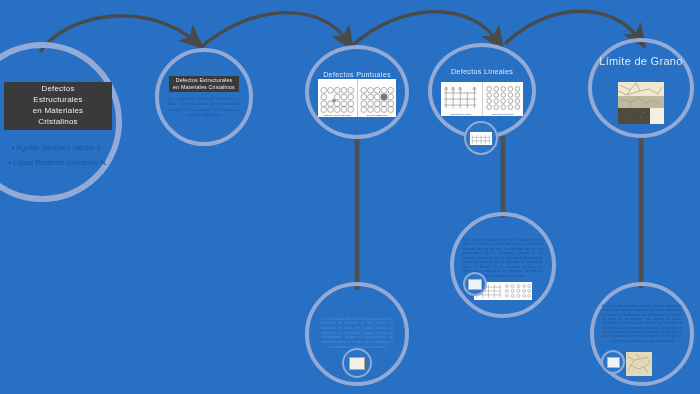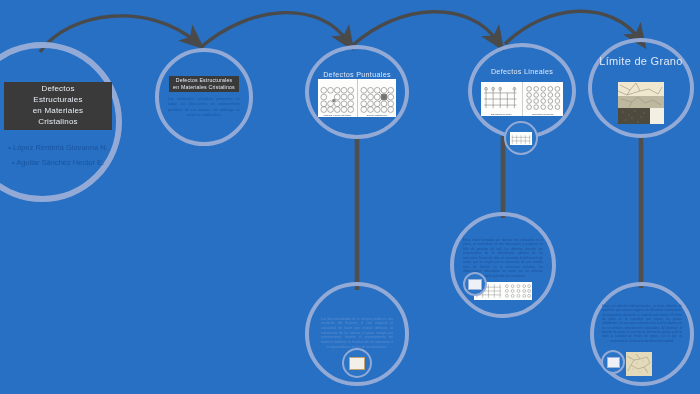--- a/index.html
+++ b/index.html
@@ -98,22 +98,22 @@
       <line x1="641" y1="134" x2="641" y2="288" stroke="#4f4f4f" stroke-width="4.6"></line>
     </g>
   </svg>
 
   <div class="node" style="left:-38px;top:42px;width:160px;height:160px;">
     <div class="ring thick"></div>
     <div class="content" style="padding:18px 10px 10px 42px;">
       <div class="title-chip" style="font-size:8px;margin-bottom:10px;">Defectos   Estructurales
 en Materiales Cristalinos</div>
       <div style="color:#1a54a0;font-size:7.5px;line-height:2.0;text-align:center;">
+        <div>• Aguilar Sánchez Hector E.</div>
         <div>• López Renteria Giovanna N.</div>
-        <div>• Aguilar Sánchez Hector E.</div>
       </div>
     </div>
   </div>
 
   <div class="node" style="left:155px;top:48px;width:98px;height:98px;">
     <div class="ring thin"></div>
     <div class="content" style="padding:16px 13px;">
       <div class="title-chip" style="font-size:5.2px;padding:1px 4px;margin-bottom:5px;">Defectos Estructurales
 en Materiales Cristalinos</div>
       <div class="para" style="font-size:3.6px;">Los materiales cristalinos presentan en todas sus direcciones un ordenamiento periódico de sus átomos, sin embargo no existe un sólido ideal.</div>
@@ -183,21 +183,21 @@
               <line x1="22" y1="11" x2="32" y2="21"></line>
                 <line x1="32" y1="11" x2="22" y2="21"></line>
             </g>
           </svg>
           <div class="cap">Defecto sustitucional</div>
         </div>
       </div>
     </div>
   </div>
 
-  <div class="node" style="left:468px;top:43px;width:108px;height:96px;">
+  <div class="node" style="left:428px;top:43px;width:108px;height:96px;">
     <div class="ring thin"></div>
     <div class="content" style="padding:12px 8px 12px;">
       <div class="title-plain" style="font-size:7.2px;margin-bottom:6px;">Defectos Lineales</div>
 
       <div class="pic" style="width:82px;height:34px;display:flex;">
         <div style="flex:1;position:relative;border-right:.5px solid #cfcfcf;">
           <svg viewBox="0 0 40 30" style="width:100%;height:100%;">
             <g stroke="#6d6d6d" stroke-width=".5" fill="none">
               <line x1="5" y1="3" x2="5" y2="24"></line>
                 <line x1="12" y1="3" x2="12" y2="24"></line>

